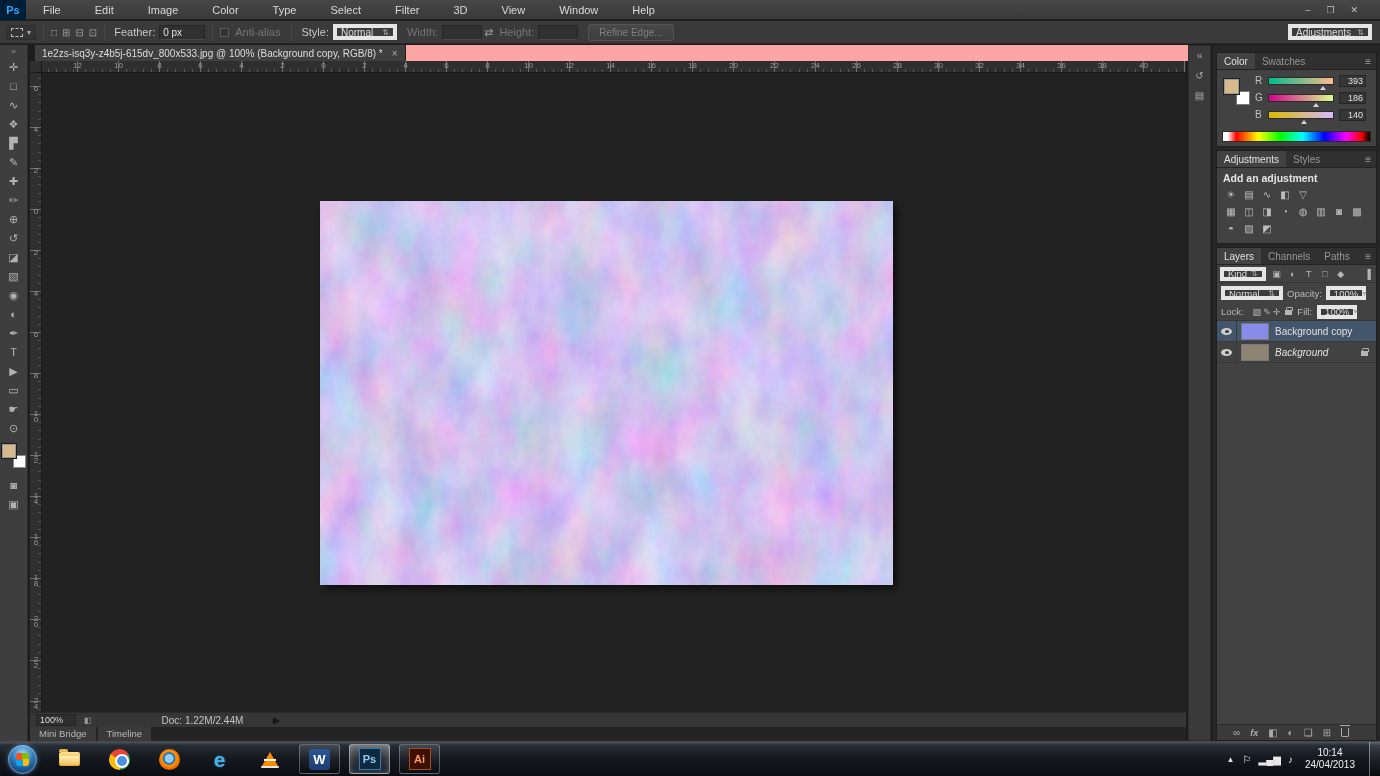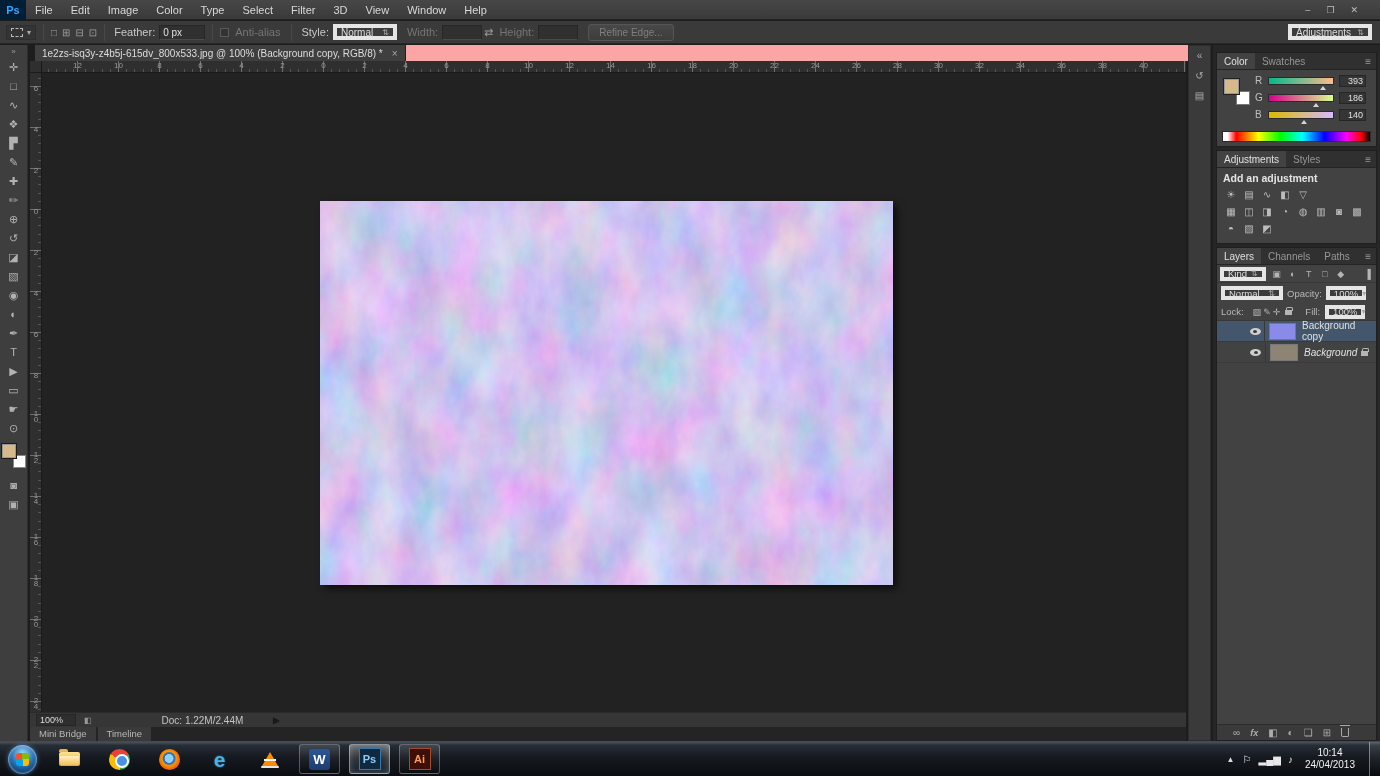--- a/index.html
+++ b/index.html
@@ -4,21 +4,21 @@
 <style>
   html,body{margin:0;padding:0;width:1380px;height:776px;overflow:hidden;background:#1d1d1d;
     font-family:"Liberation Sans",sans-serif;color:#ccc;-webkit-font-smoothing:antialiased;}
   *{box-sizing:border-box;}
 
   
   .menubar{position:absolute;top:0;left:0;right:0;height:20px;background:linear-gradient(#474747,#3a3a3a);
     border-bottom:1px solid #222;display:flex;align-items:center;z-index:5;}
   .ps-logo{width:26px;height:20px;background:#001e36;color:#31a8ff;font-weight:bold;font-size:11px;
     display:flex;align-items:center;justify-content:center;}
-  .menu-item{padding:0 9px;font-size:11px;color:#d8d8d8;line-height:20px;cursor:default;}
+  .menu-item{padding:0 17px;font-size:11px;color:#d8d8d8;line-height:20px;cursor:default;}
   .win-controls{position:absolute;right:22px;top:0;display:flex;gap:16px;color:#c0c0c0;font-size:9px;line-height:20px;}
 
   
   .optionsbar{position:absolute;top:21px;left:0;right:0;height:23px;background:#3a3a3a;border-bottom:1px solid #272727;
     display:flex;align-items:center;font-size:11px;color:#c8c8c8;z-index:4;}
   .opt-sep{width:1px;height:17px;background:#2d2d2d;border-right:1px solid #474747;margin:0 7px;}
   .tool-preset{display:flex;align-items:center;gap:4px;margin-left:6px;padding:2px 4px;border:1px solid #2e2e2e;background:#343434;}
   .dashed-box{width:12px;height:9px;border:1px dashed #bbb;display:inline-block;}
   .tiny-arrow{font-size:8px;color:#aaa;}
   .combine{display:flex;gap:5px;font-size:10px;color:#9f9f9f;}
@@ -127,21 +127,21 @@
   .f-toggle{margin-left:auto;font-size:9px;color:#b5b5b5;padding-right:2px;}
   .blend-row{height:20px;display:flex;align-items:center;padding:0 4px;gap:4px;}
   .blend-dd{width:62px;height:14px;font-size:9.5px;}
   .small-lab{font-size:9.5px;color:#b8b8b8;}
   .val-dd{height:14px;font-size:9.5px;width:40px;}
   .lock-row{height:18px;display:flex;align-items:center;padding:0 4px;gap:5px;border-bottom:1px solid #383838;}
   .lock-icon{font-size:9px;color:#b5b5b5;}
   .padlock{width:7px;height:5px;background:#b5b5b5;position:relative;display:inline-block;margin-top:2px;}
   .padlock:before{content:"";position:absolute;left:1px;top:-3px;width:5px;height:3px;border:1px solid #b5b5b5;
     border-bottom:none;border-radius:2px 2px 0 0;}
-  .layer-row{height:21px;display:flex;align-items:center;border-bottom:1px solid #3a3a3a;font-size:10px;color:#e0e0e0;padding-left:29px;}
+  .layer-row{height:21px;display:flex;align-items:center;border-bottom:1px solid #3a3a3a;font-size:10px;color:#e0e0e0;}
   .eye-cell{width:20px;align-self:stretch;border-right:1px solid #383838;display:flex;align-items:center;justify-content:center;}
   .eye{width:11px;height:7px;background:#cfcfcf;border-radius:50%;position:relative;}
   .eye:after{content:"";position:absolute;left:3.5px;top:2px;width:4px;height:3px;background:#3a3a3a;border-radius:50%;}
   .thumb{width:28px;height:17px;border:1px solid #787878;margin-left:4px;}
   .lname{margin-left:6px;}
   .italic{font-style:italic;}
   .layer-lock{margin-left:auto;margin-right:8px;}
   .layers-bottom{position:absolute;left:0;right:0;bottom:0;height:16px;background:#3a3a3a;border-top:1px solid #2c2c2c;
     display:flex;align-items:center;gap:10px;padding-left:16px;}
   .lb-icon{font-size:10px;color:#ababab;}
@@ -509,21 +509,21 @@
       </div>
       <div class="lock-row">
         <span class="small-lab">Lock:</span>
         <span class="filter-icons">
 
         <span class="lock-icon">▨</span>
             <span class="lock-icon">✎</span>
             <span class="lock-icon">✛</span>
           </span>
         <span class="padlock"></span>
-        <span class="small-lab" style="margin-left:8px">Fill:</span>
+        <span class="small-lab" style="">Fill:</span>
         <span class="dd val-dd">
           <span>100%</span>
           <span class="tiny-arrow">▾</span>
         </span>
       </div>
 
       <div class="layer-row" style="background: rgb(68, 86, 108);">
         <span class="eye-cell">
             <span class="eye"></span>
           </span>

